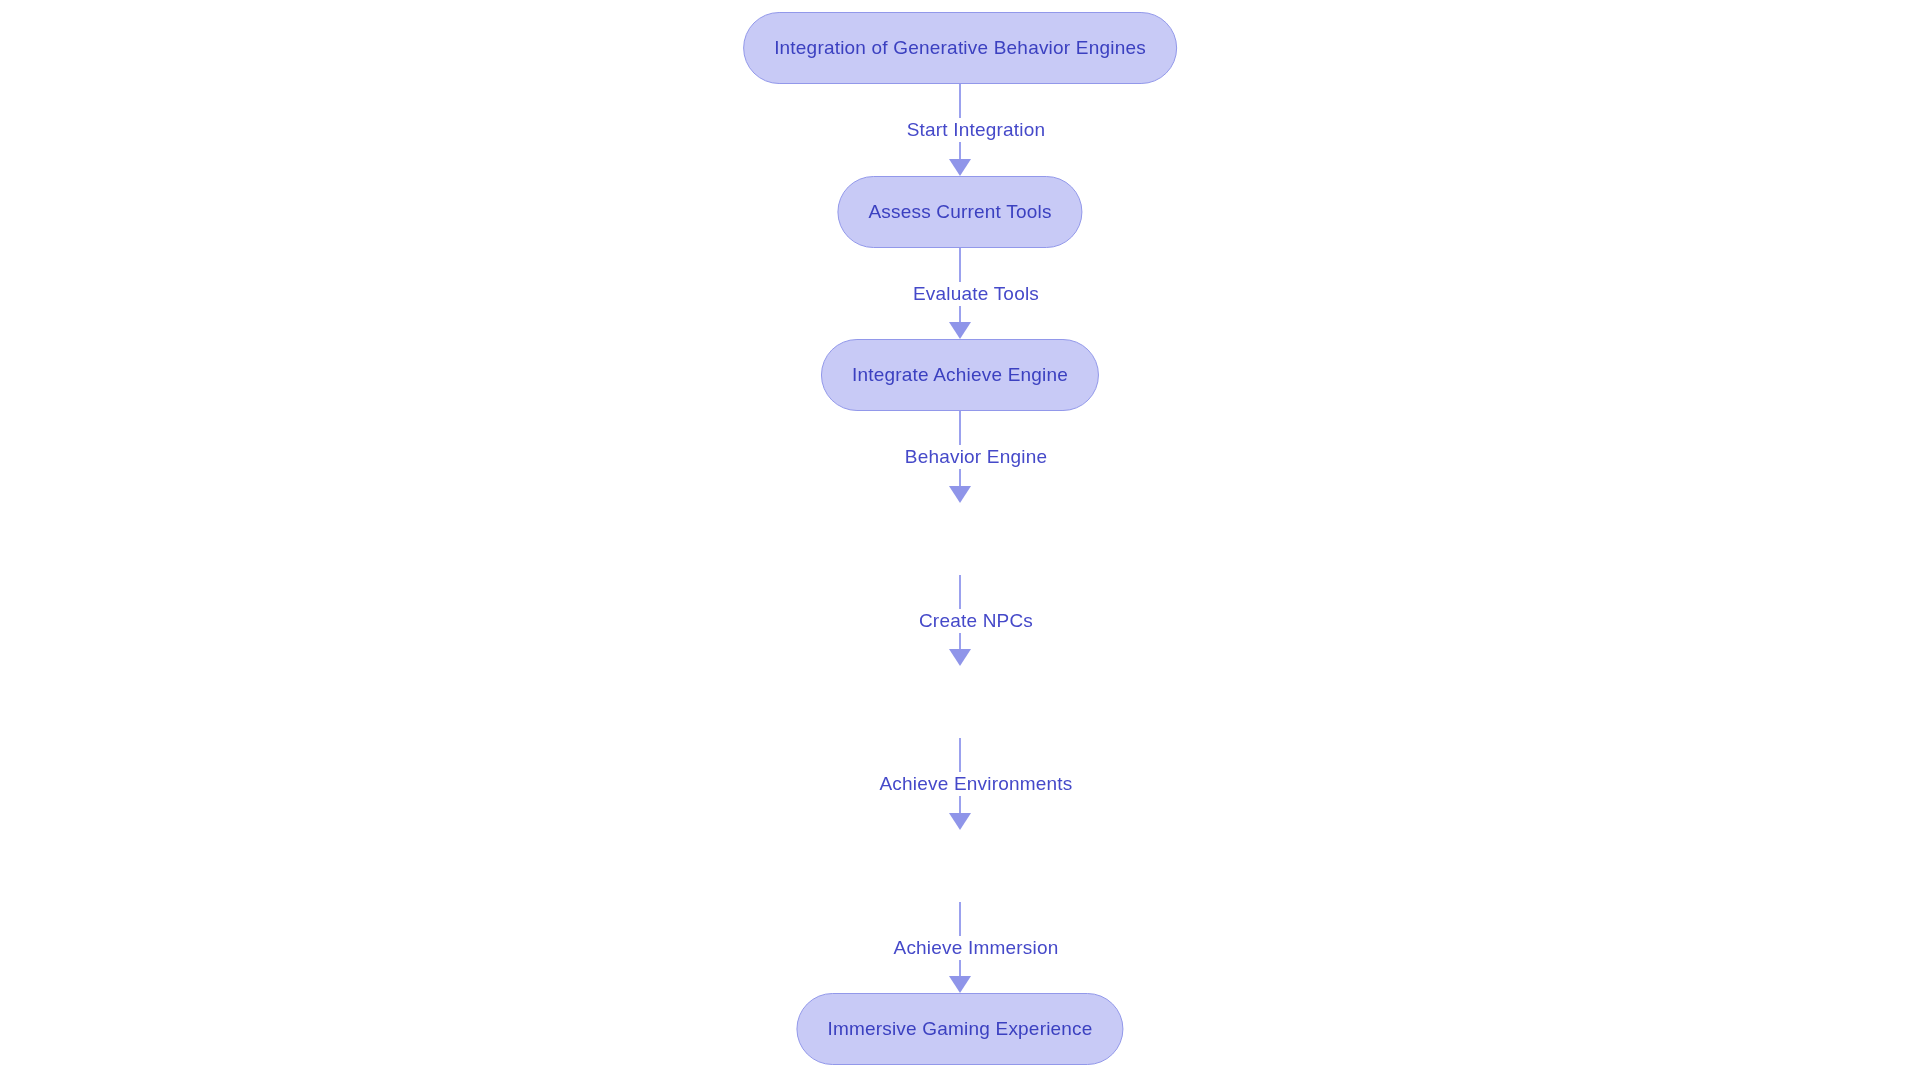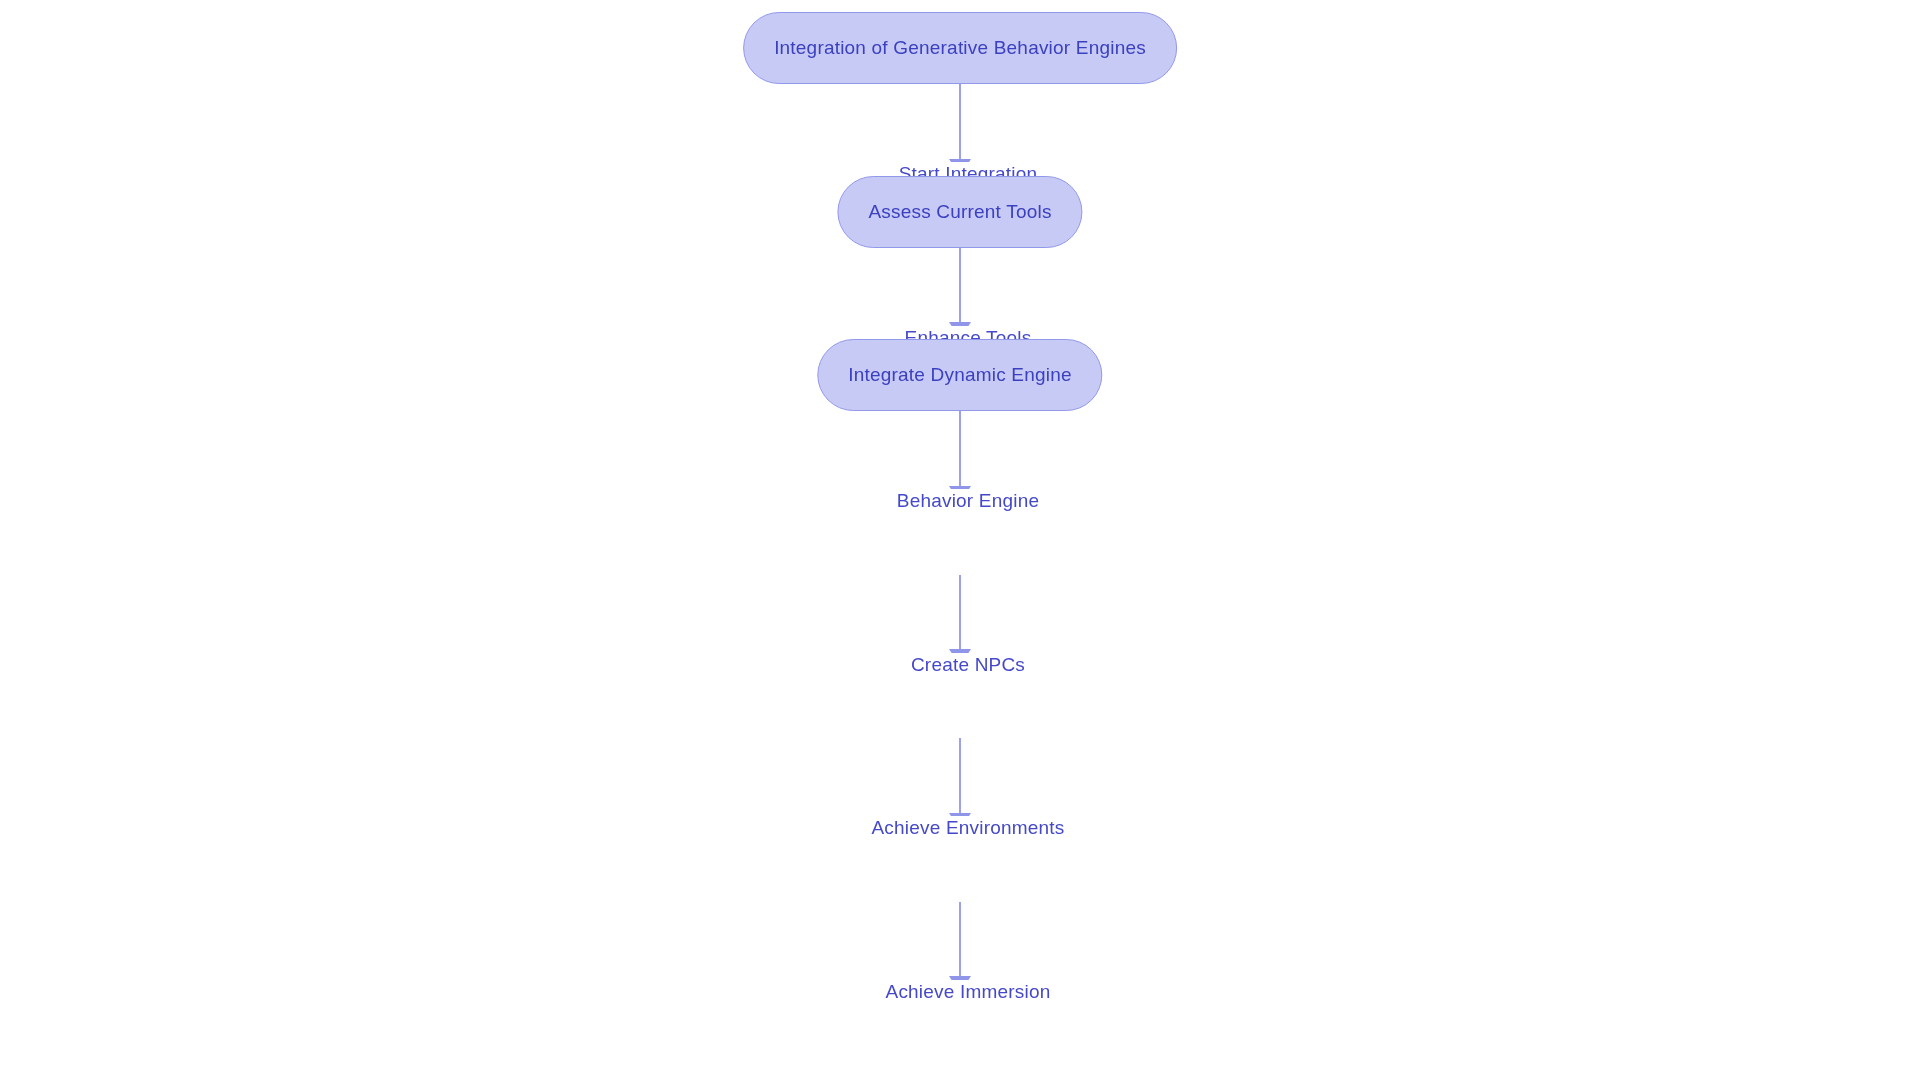--- a/index.html
+++ b/index.html
@@ -54,54 +54,53 @@
     position:absolute;
     left:-11px;
     bottom:0;
     width:0;height:0;
     border-left:11px solid transparent;
     border-right:11px solid transparent;
     border-top:17px solid var(--arrowhead);
   }
   .edge-label{
     position:absolute;
-    left:8px;
+    left:16px;
     top:50%;
     transform:translate(-50%,-50%);
     background:var(--bg);
     padding:1px 7px;
     white-space:nowrap;
     color:var(--edge-label);
     font-size:19px;
     letter-spacing:0.2px;
-    margin-top:44px;
   }
 </style>
 </head>
 <body>
 
 <div class="canvas">
 
   <div class="node" style="top:12px">Integration of Generative Behavior Engines</div>
 
   <div class="connector" style="top:84px;height:92px">
     <div class="edge-line"></div>
     <div class="arrowhead"></div>
     <span class="edge-label">Start Integration</span>
   </div>
 
   <div class="node" style="top:176px">Assess Current Tools</div>
 
   <div class="connector" style="top:248px;height:91px">
     <div class="edge-line"></div>
     <div class="arrowhead"></div>
-    <span class="edge-label">Enhance Tools</span>
+    <span class="edge-label">Evaluate Tools</span>
   </div>
 
-  <div class="node" style="top:339px">Integrate Dynamic Engine</div>
+  <div class="node" style="top:339px">Integrate Achieve Engine</div>
 
   <div class="connector" style="top:411px;height:92px">
     <div class="edge-line"></div>
     <div class="arrowhead"></div>
     <span class="edge-label">Behavior Engine</span>
   </div>
 
 
   <div class="connector" style="top:575px;height:91px">
     <div class="edge-line"></div>
@@ -116,14 +115,15 @@
     <span class="edge-label">Achieve Environments</span>
   </div>
 
 
   <div class="connector" style="top:902px;height:91px">
     <div class="edge-line"></div>
     <div class="arrowhead"></div>
     <span class="edge-label">Achieve Immersion</span>
   </div>
 
+  <div class="node" style="top:993px">Immersive Gaming Experience</div>
 
 </div>
 
 </body></html>

